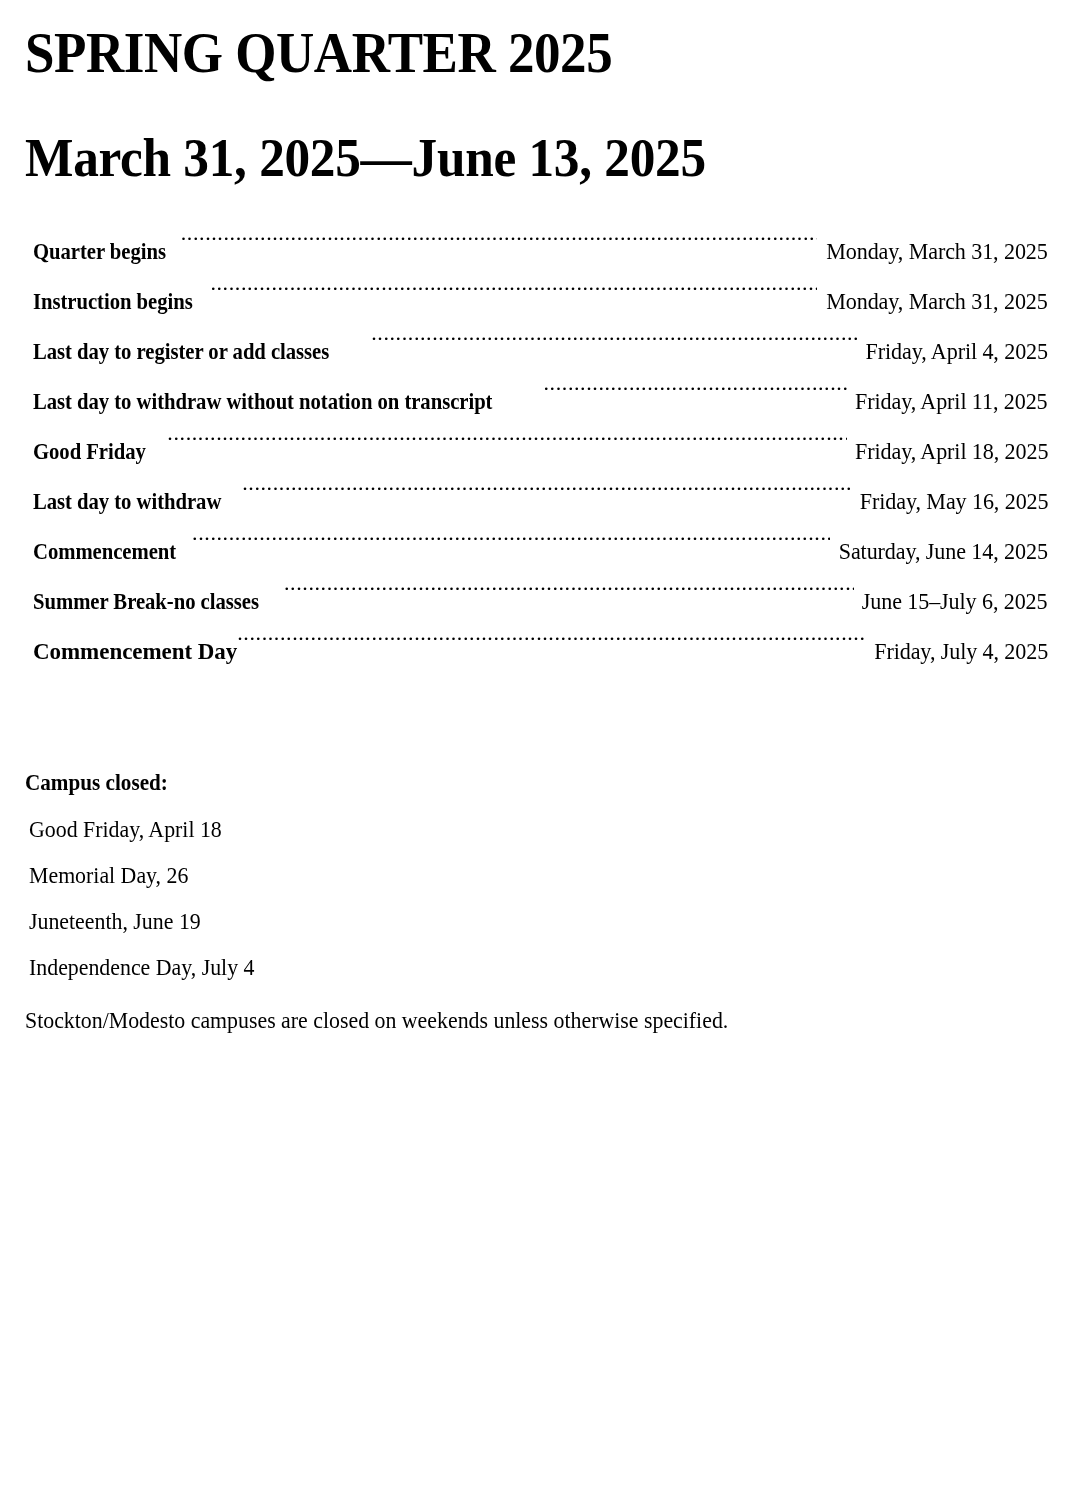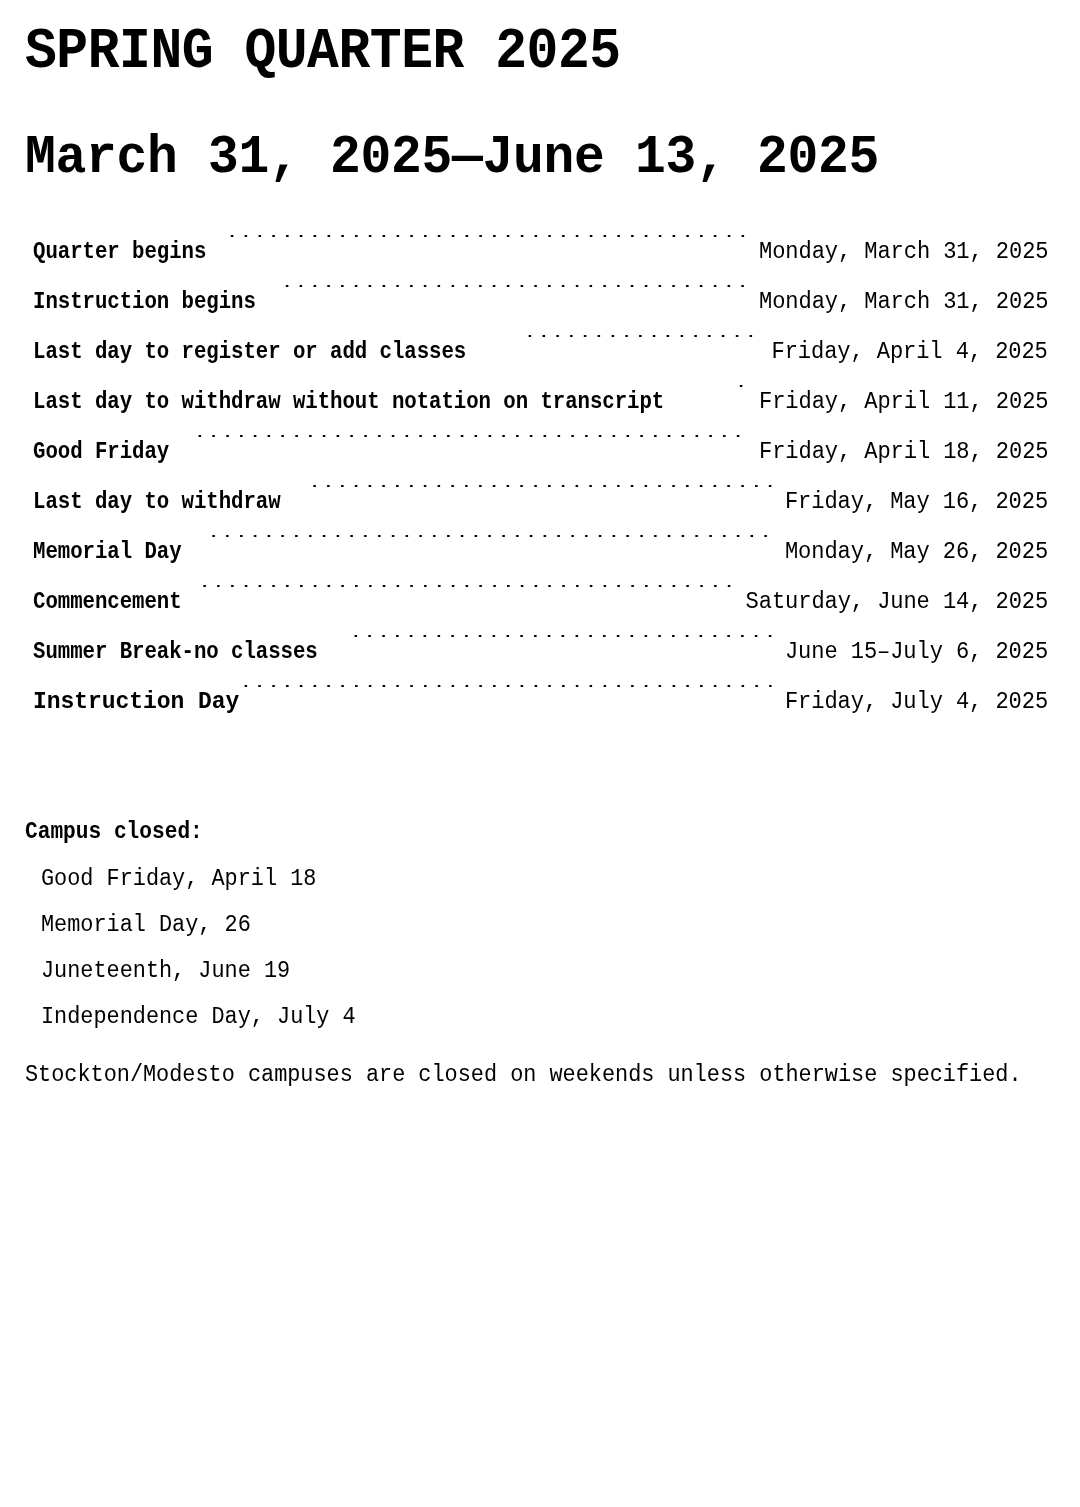--- a/index.html
+++ b/index.html
@@ -16,21 +16,20 @@
     -webkit-font-smoothing: antialiased;
     overflow: hidden;
   }
 
   .page {
     position: relative;
     width: 1080px;
     height: 1098px;
     box-sizing: border-box;
     padding: 0 60px 0 25px;
-    font-family: Liberation Mono, monospace;
   }
 
   
   .title-main {
     font-size: 57px;
     font-weight: bold;
     letter-spacing: -0.5px;
     line-height: 1;
     margin: 0;
     padding-top: 24px;
@@ -115,21 +114,21 @@
   }
   .closed-heading {
     font-size: 23px;
     font-weight: bold;
     line-height: 1;
     margin: 0 0 24px 0;
     transform: scaleX(0.92);
     transform-origin: left center;
   }
   .closed-list {
-    margin: 12px;
+    margin: 0;
     padding: 0;
     list-style: none;
   }
   .closed-item {
     font-size: 23px;
     font-weight: normal;
     line-height: 1;
     margin: 0 0 0 4px;
     padding-bottom: 23px;
     transform: scaleX(0.95);
@@ -180,36 +179,31 @@
         <span class="cal-label">Good Friday</span>
         <span class="cal-leader gap"></span>
         <span class="cal-date">Friday, April 18, 2025</span>
       </li>
       <li class="cal-row">
         <span class="cal-label">Last day to withdraw</span>
         <span class="cal-leader"></span>
         <span class="cal-date">Friday, May 16, 2025</span>
       </li>
       <li class="cal-row">
-        <span class="cal-label">Memorial Day</span>
-        <span class="cal-leader gap"></span>
-        <span class="cal-date">Monday, May 26, 2025</span>
-      </li>
-      <li class="cal-row">
         <span class="cal-label">Commencement</span>
         <span class="cal-leader"></span>
         <span class="cal-date">Saturday, June 14, 2025</span>
       </li>
       <li class="cal-row">
         <span class="cal-label">Summer Break-no classes</span>
         <span class="cal-leader"></span>
         <span class="cal-date">June 15–July 6, 2025</span>
       </li>
       <li class="cal-row">
-        <span class="cal-label wide">Instruction Day</span>
+        <span class="cal-label wide">Commencement Day</span>
         <span class="cal-leader"></span>
         <span class="cal-date">Friday, July 4, 2025</span>
       </li>
     </ul>
 
   <div class="closed-block">
     <div class="closed-heading">Campus closed:</div>
     <ul class="closed-list">
         <li class="closed-item">Good Friday, April 18</li>
         <li class="closed-item">Memorial Day, 26</li>

